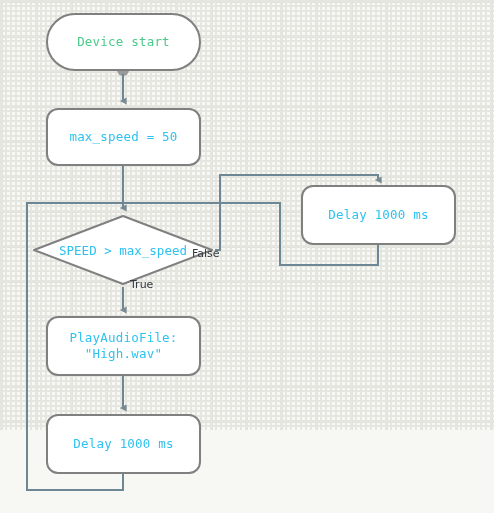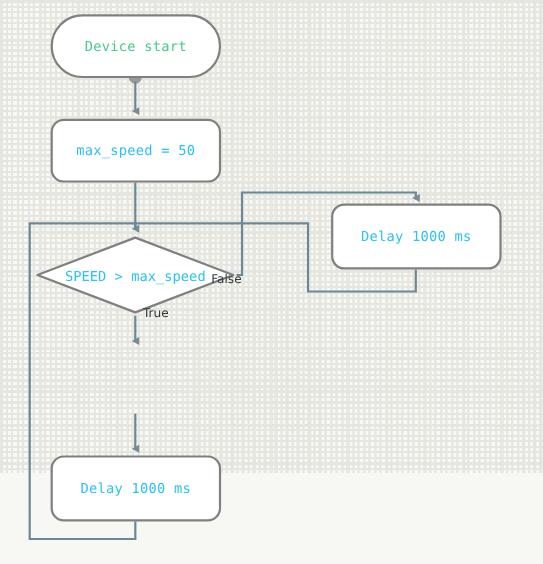--- a/index.html
+++ b/index.html
@@ -138,20 +138,24 @@
     <span class="txt c-cyan">max_speed = 50</span>
   </div>
 
   <div class="diamond-wrap" style="left:32px;top:214px;width:182px;height:72px;text-align:center;">
     <svg width="182" height="72" viewBox="0 0 182 72">
       <polygon points="91,2 180,36 91,70 2,36" fill="#ffffff" stroke="#808080" stroke-width="2" stroke-linejoin="round"></polygon>
     </svg>
     <div class="label">SPEED &gt; max_speed</div>
   </div>
 
+  <div class="node round" style="left:46px;top:316px;width:155px;height:60px;">
+    <span class="txt c-cyan">PlayAudioFile:
+"High.wav"</span>
+  </div>
 
   <div class="node round" style="left:46px;top:414px;width:155px;height:60px;">
     <span class="txt c-cyan">Delay 1000 ms</span>
   </div>
 
   <div class="node round" style="left:301px;top:185px;width:155px;height:60px;">
     <span class="txt c-cyan">Delay 1000 ms</span>
   </div>
 
   <div class="edge-label" style="left:192px;top:226px;margin-top:21px;">False</div>

